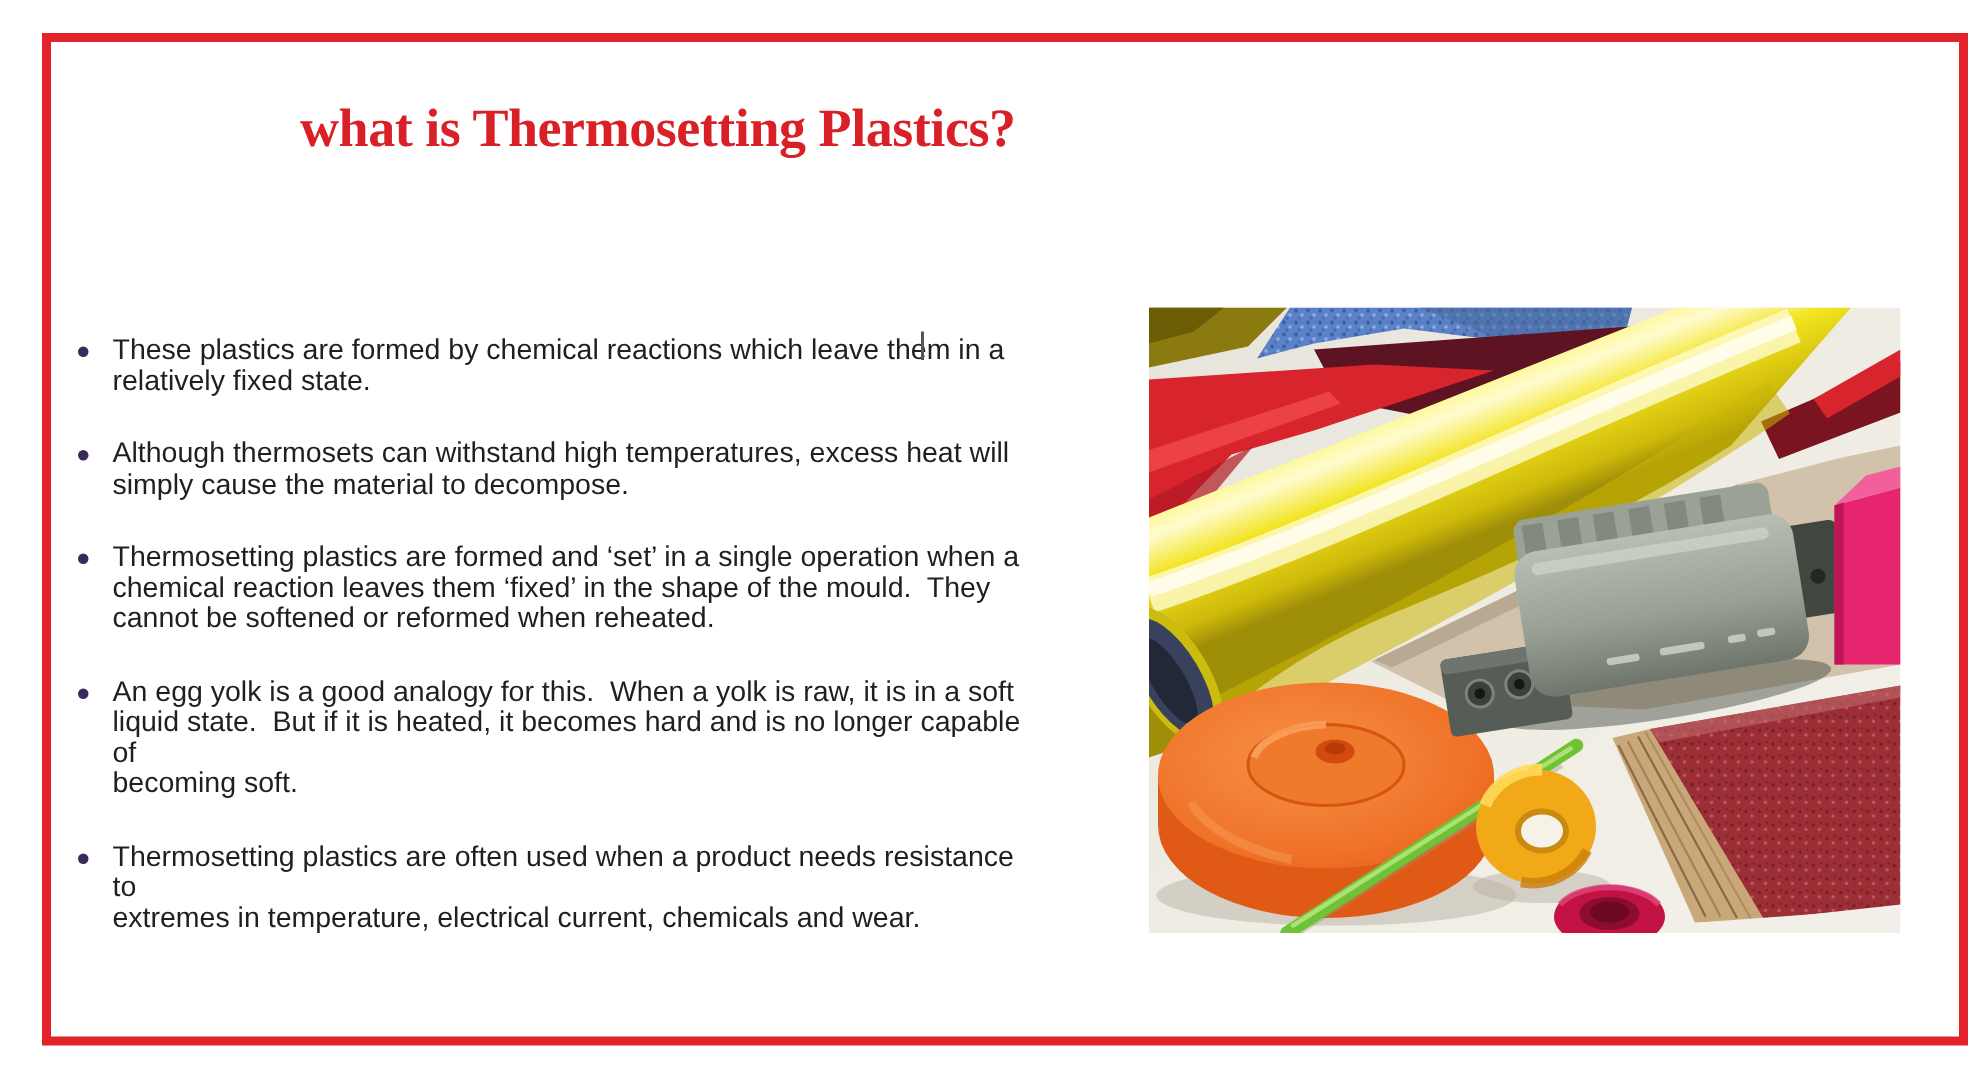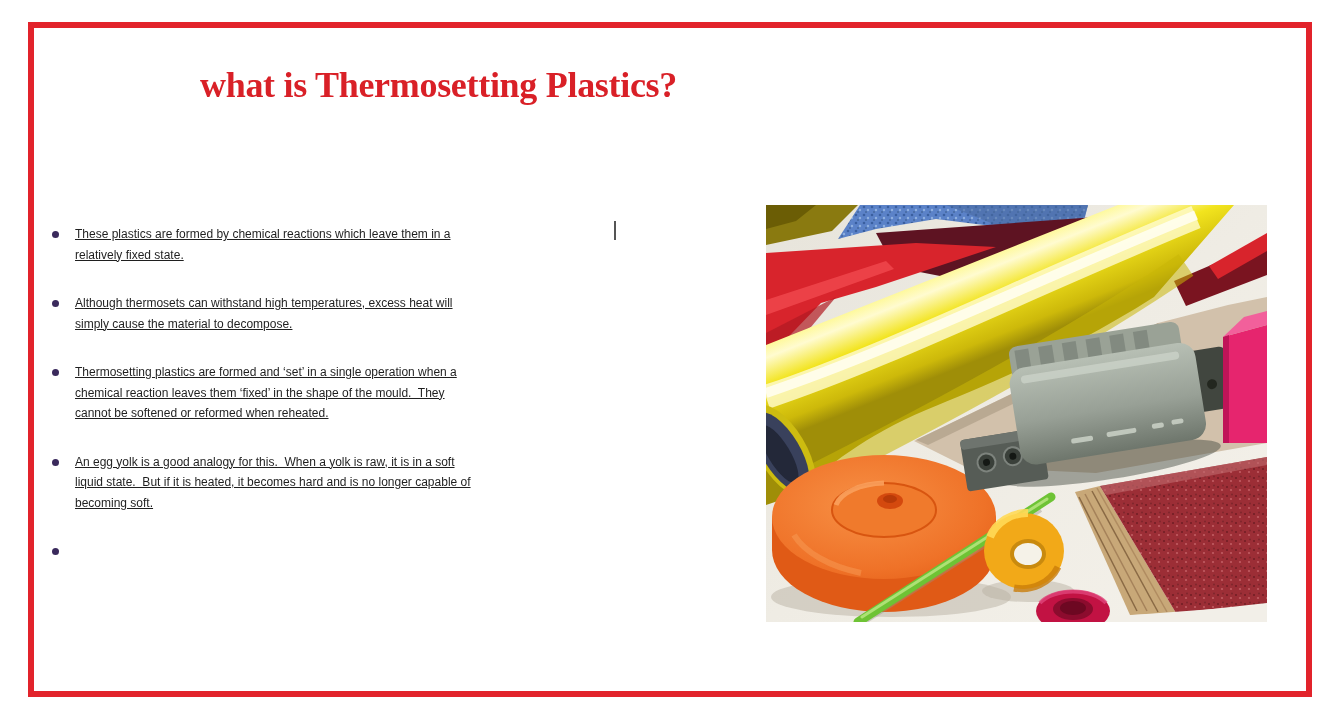--- a/index.html
+++ b/index.html
@@ -23,23 +23,22 @@
     white-space:nowrap;
     margin-left:48px;
   }
   .bullets{position:absolute;left:18px;top:196px;width:640px;}
   .bullet-item{display:flex;align-items:flex-start;margin-bottom:28px;}
   .dot{
     flex:0 0 auto;width:7px;height:7px;border-radius:50%;
     background:var(--bullet);margin:7px 16px 0 0;
   }
   .bullet-text{
-    font-size:12px;line-height:20.5px;color:var(--text);
+    font-size:19px;line-height:20.5px;color:var(--text);
     white-space:pre-wrap;
-    text-decoration:underline;
   }
   .text-cursor{
     position:absolute;left:580px;top:193px;width:1.5px;height:19px;
     background:#555;
   }
   .photo{position:absolute;left:732px;top:177px;width:501px;height:417px;}
   .photo svg{display:block;width:100%;height:100%;}
 </style>
 </head>
 <body>
@@ -66,20 +65,22 @@
 cannot be softened or reformed when reheated.</p>
     </div>
     <div class="bullet-item">
       <span class="dot"></span>
       <p class="bullet-text">An egg yolk is a good analogy for this.  When a yolk is raw, it is in a soft
 liquid state.  But if it is heated, it becomes hard and is no longer capable of
 becoming soft.</p>
     </div>
     <div class="bullet-item">
       <span class="dot"></span>
+      <p class="bullet-text">Thermosetting plastics are often used when a product needs resistance to
+extremes in temperature, electrical current, chemicals and wear.</p>
     </div>
   </div>
 
   <span class="text-cursor"></span>
 
   <div class="photo">
     <svg viewBox="0 0 501 417" preserveAspectRatio="none">
       <defs>
         <linearGradient id="bgGrad" x1="0" y1="0" x2="1" y2="1">
           <stop offset="0" stop-color="#e7e4db"></stop>

